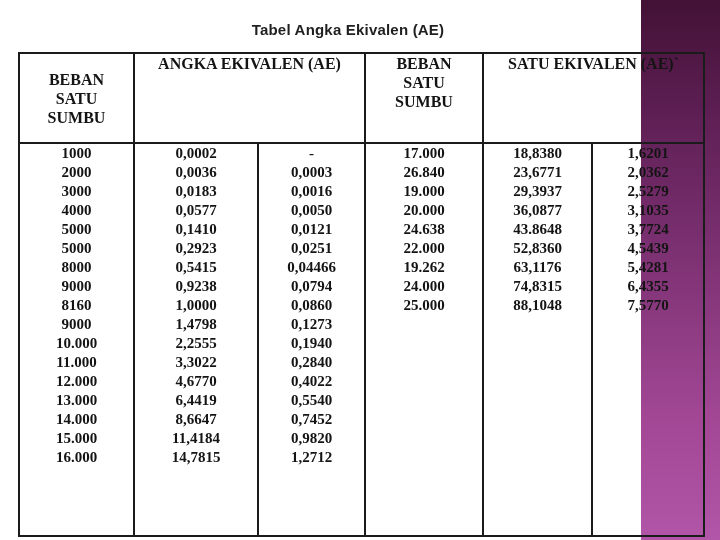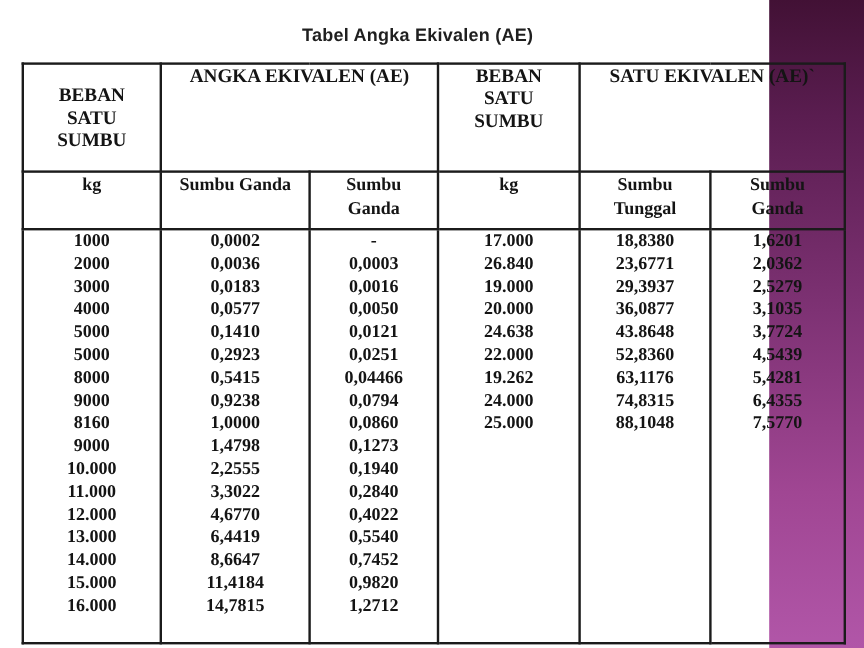--- a/index.html
+++ b/index.html
@@ -60,31 +60,20 @@
     <tbody>
       <tr class="hrow1">
         <th class="hdr hdr-mid">BEBAN
 SATU
 SUMBU</th>
         <th class="hdr hdr-top" colspan="2">ANGKA EKIVALEN (AE)</th>
         <th class="hdr hdr-top">BEBAN
 SATU
 SUMBU</th>
         <th class="hdr hdr-top" colspan="2">SATU EKIVALEN (AE)`</th>
-      </tr>
-      <tr class="hrow2">
-        <th class="hdr2">kg</th>
-        <th class="hdr2">Sumbu Ganda</th>
-        <th class="hdr2">Sumbu
-Ganda</th>
-        <th class="hdr2">kg</th>
-        <th class="hdr2">Sumbu
-Tunggal</th>
-        <th class="hdr2">Sumbu
-Ganda</th>
       </tr>
       <tr class="drow">
         <td class="datacell">
             <div class="val">1000</div>
             <div class="val">2000</div>
             <div class="val">3000</div>
             <div class="val">4000</div>
             <div class="val">5000</div>
             <div class="val">5000</div>
             <div class="val">8000</div>

